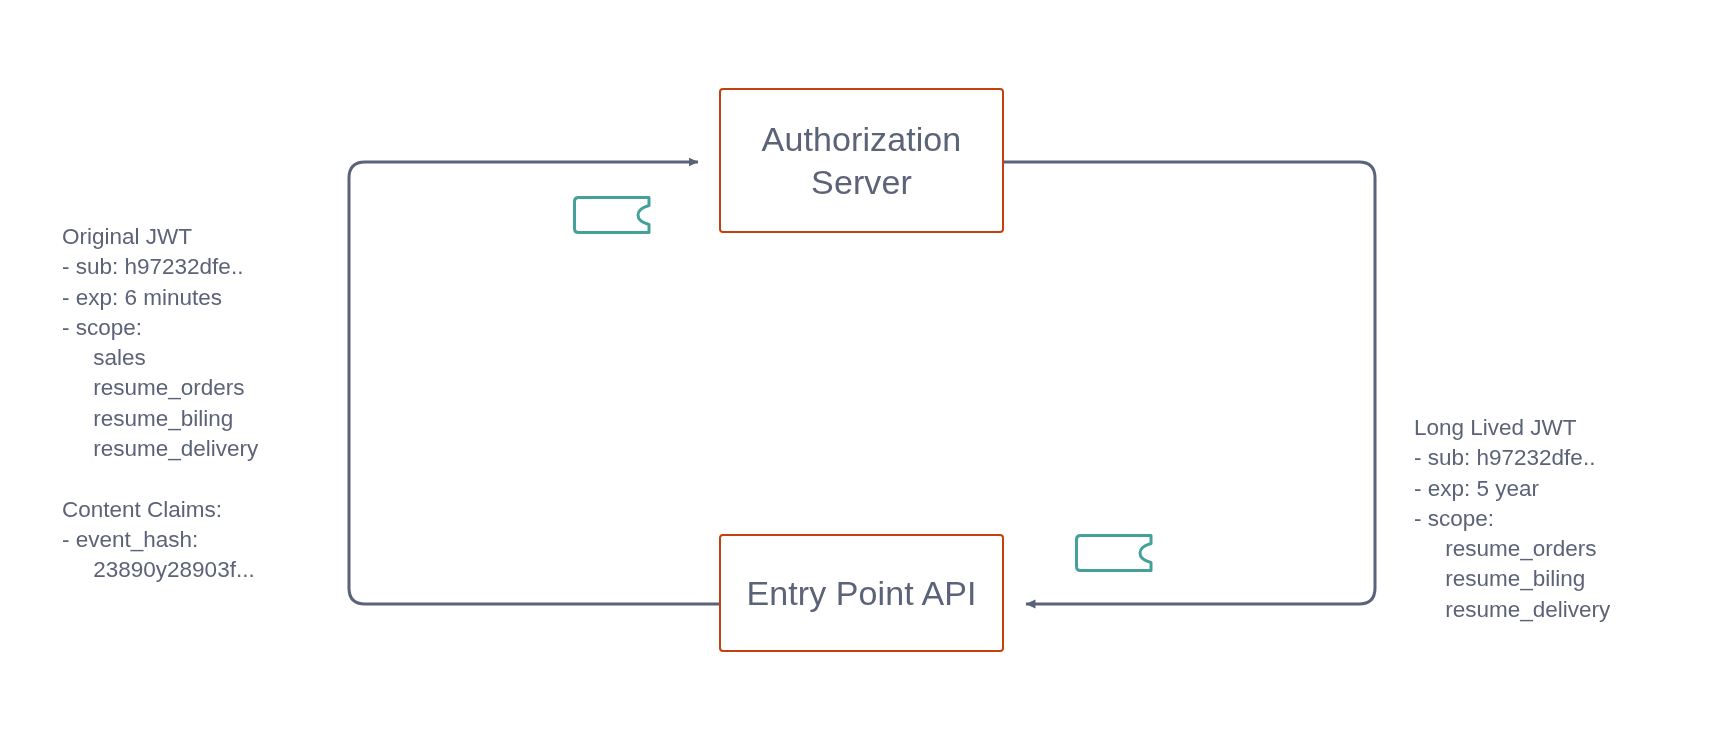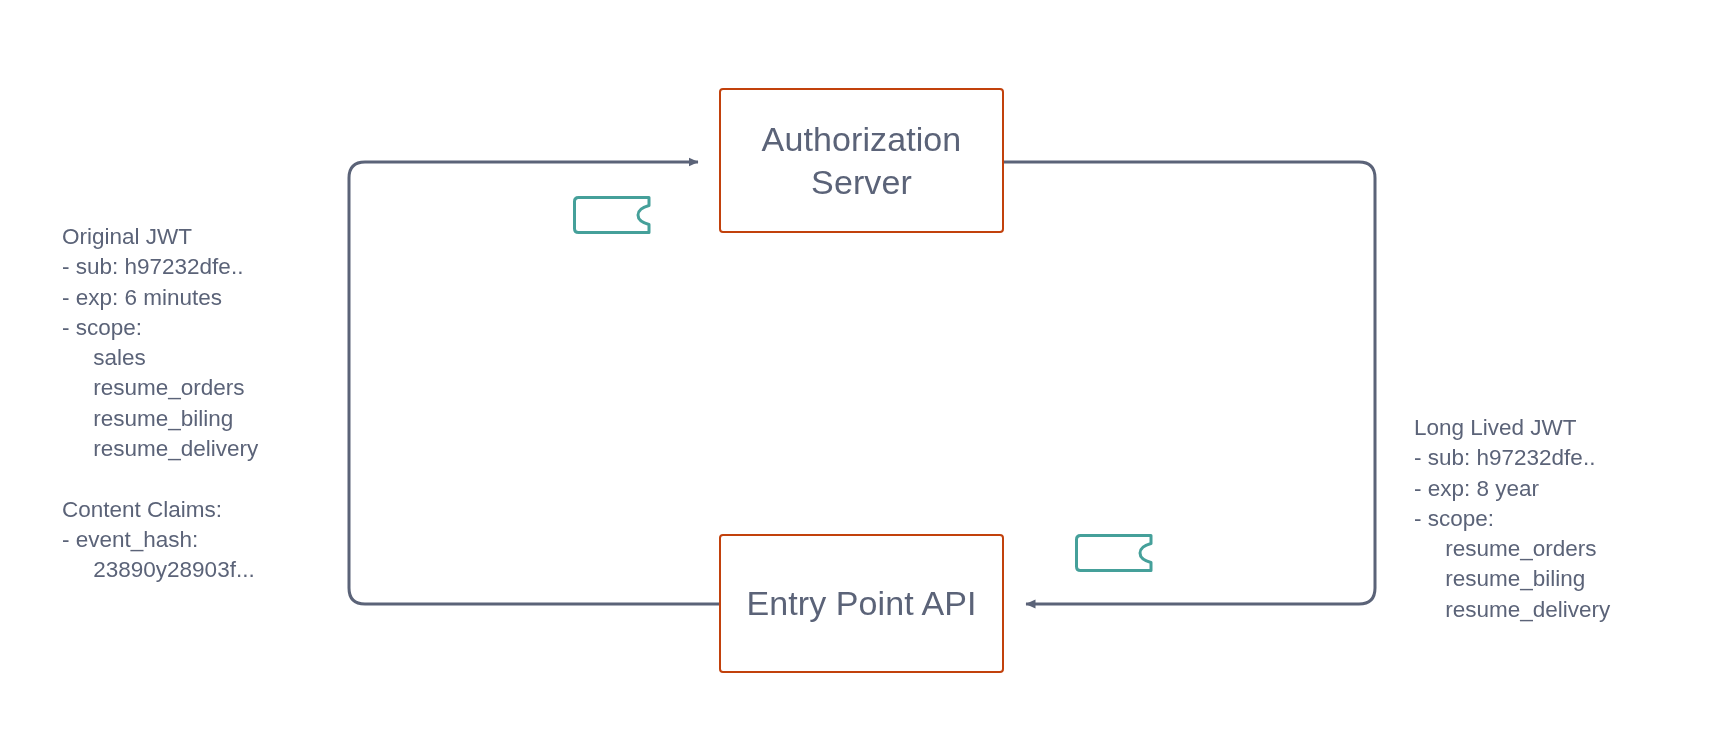--- a/index.html
+++ b/index.html
@@ -42,21 +42,21 @@
   #node-auth {
     left: 719px;
     top: 88px;
     width: 285px;
     height: 145px;
   }
   #node-entry {
     left: 719px;
     top: 534px;
     width: 285px;
-    height: 139px;
+    height: 118px;
   }
   .node-label {
     display: block;
     white-space: pre-line;
     padding: 0 14px;
   }
   .annotation {
     position: absolute;
     color: #5b6378;
     font-size: 22.5px;
@@ -132,19 +132,19 @@
      resume_orders
      resume_biling
      resume_delivery
 
 Content Claims:
 - event_hash:
      23890y28903f...</div>
 
   <div class="annotation" id="annotation-right">Long Lived JWT
 - sub: h97232dfe..
-- exp: 8 year
+- exp: 5 year
 - scope:
      resume_orders
      resume_biling
      resume_delivery</div>
 
 </div>
 
 </body></html>

